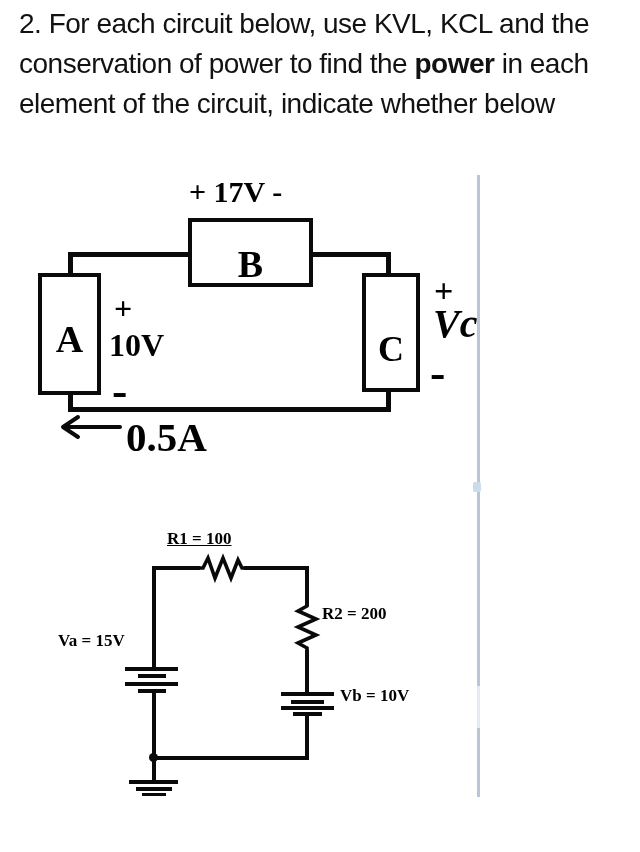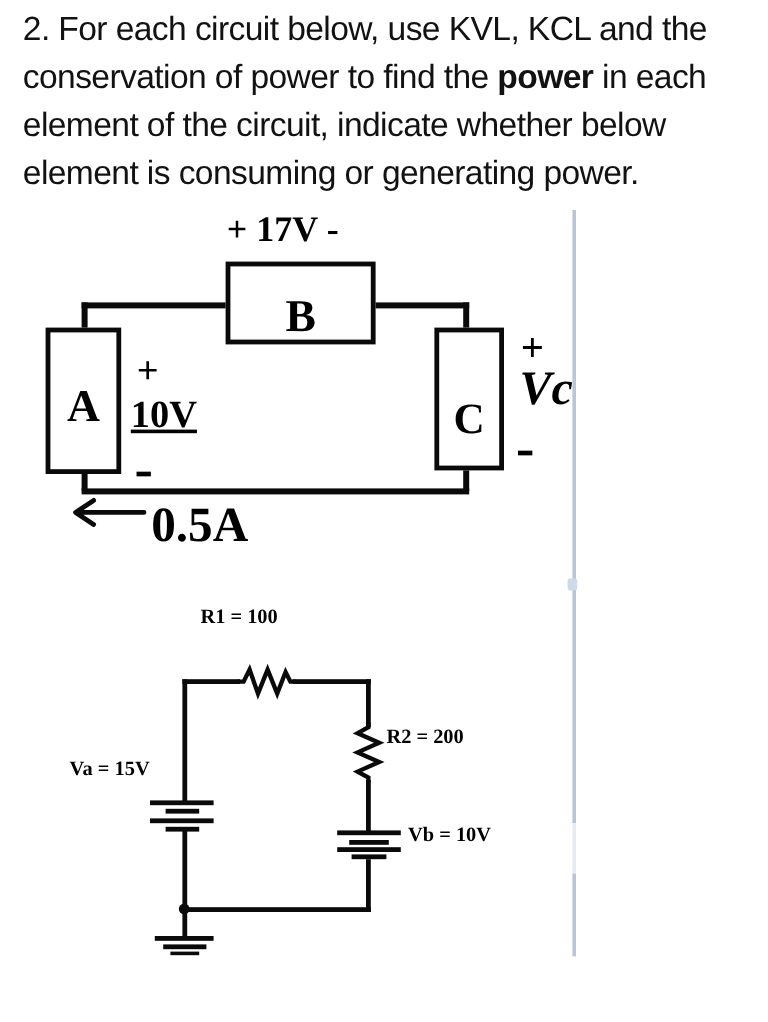--- a/index.html
+++ b/index.html
@@ -20,38 +20,38 @@
   
   .serif { font-family:"Liberation Serif","DejaVu Serif",serif; font-weight:700; color:#000; position:absolute; white-space:nowrap; }
   .wire  { position:absolute; background:#0a0a0a; }
   .ebox  { position:absolute; border:4px solid #0a0a0a; box-sizing:border-box; background:#fff;
            display:flex; justify-content:center; align-items:center; }
   .ebox span { font-family:"Liberation Serif","DejaVu Serif",serif; font-weight:700; color:#000; }
 
   
   .c1-topv   { left:189px; top:177px; font-size:30px; line-height:30px; }
   .c1-plus-a { left:114px; top:292px; font-size:32px; line-height:32px; }
-  .c1-10v    { left:109px; top:329px; font-size:32px; line-height:32px;text-decoration:underline; }
+  .c1-10v    { left:109px; top:329px; font-size:32px; line-height:32px; }
   .c1-min-a  { left:112px; top:368px; font-size:46px; line-height:46px; }
   .c1-plus-c { left:434px; top:274px; font-size:34px; line-height:34px; }
   .c1-vc     { left:433px; top:307px; font-size:40px; line-height:34px;font-style:italic; }
   .c1-min-c  { left:430px; top:350px; font-size:46px; line-height:46px; }
   .c1-amp    { left:126px; top:421px; font-size:41px; line-height:33px; }
 
   
   .box-a { left:38px;  top:273px; width:63px;  height:122px; }
   .box-a span { font-size:38px; padding-top:10px; }
   .box-b { left:188px; top:218px; width:125px; height:69px; }
   .box-b span { font-size:38px; padding-top:22px; }
   .box-c { left:362px; top:273px; width:58px;  height:119px; }
   .box-c span { font-size:36px; padding-top:32px; }
 
   
   .c2-lbl { font-size:17px; line-height:18px; letter-spacing:0; }
-  .c2-r1 { left:167px; top:505px; }
+  .c2-r1 { left:167px; top:530px;text-decoration:underline; }
   .c2-r2 { left:322px; top:605px; }
   .c2-va { left:58px;  top:632px; }
   .c2-vb { left:340px; top:687px; }
 
   .plate { position:absolute; background:#0a0a0a; }
   .dot   { position:absolute; background:#0a0a0a; border-radius:50%; }
 
   
   .guide  { position:absolute; background:#b9c6d8; }
   .guide-faint { position:absolute; background:#e6ebf3; }
@@ -66,21 +66,20 @@
 
   <div class="guide" style="left:477px; top:175px; width:3px; height:511px;"></div>
   <div class="guide-faint" style="left:477px; top:686px; width:3px; height:42px;"></div>
   <div class="guide" style="left:477px; top:728px; width:3px; height:69px;"></div>
   <div class="guide-marker" style="left:473px; top:482px; width:8px; height:10px;"></div>
 
   <div class="heading">
     <div><span>2. For each circuit below, use KVL, KCL and the</span><span class="bold"></span><span></span></div>
     <div><span>conservation of power to find the </span><span class="bold">power</span><span> in each</span></div>
     <div><span>element of the circuit, indicate whether below</span><span class="bold"></span><span></span></div>
-    <div><span>element is consuming or generating power.</span><span class="bold"></span><span></span></div>
   </div>
 
   <div>
 
     <span class="serif c1-topv">+ 17V -</span>
 
     <div class="wire" style="left:68px;  top:252px; width:122px; height:5px;"></div>
     <div class="wire" style="left:68px;  top:252px; width:5px;  height:24px;"></div>
     <div class="wire" style="left:311px; top:252px; width:80px; height:5px;"></div>
     <div class="wire" style="left:386px; top:252px; width:5px;  height:24px;"></div>

